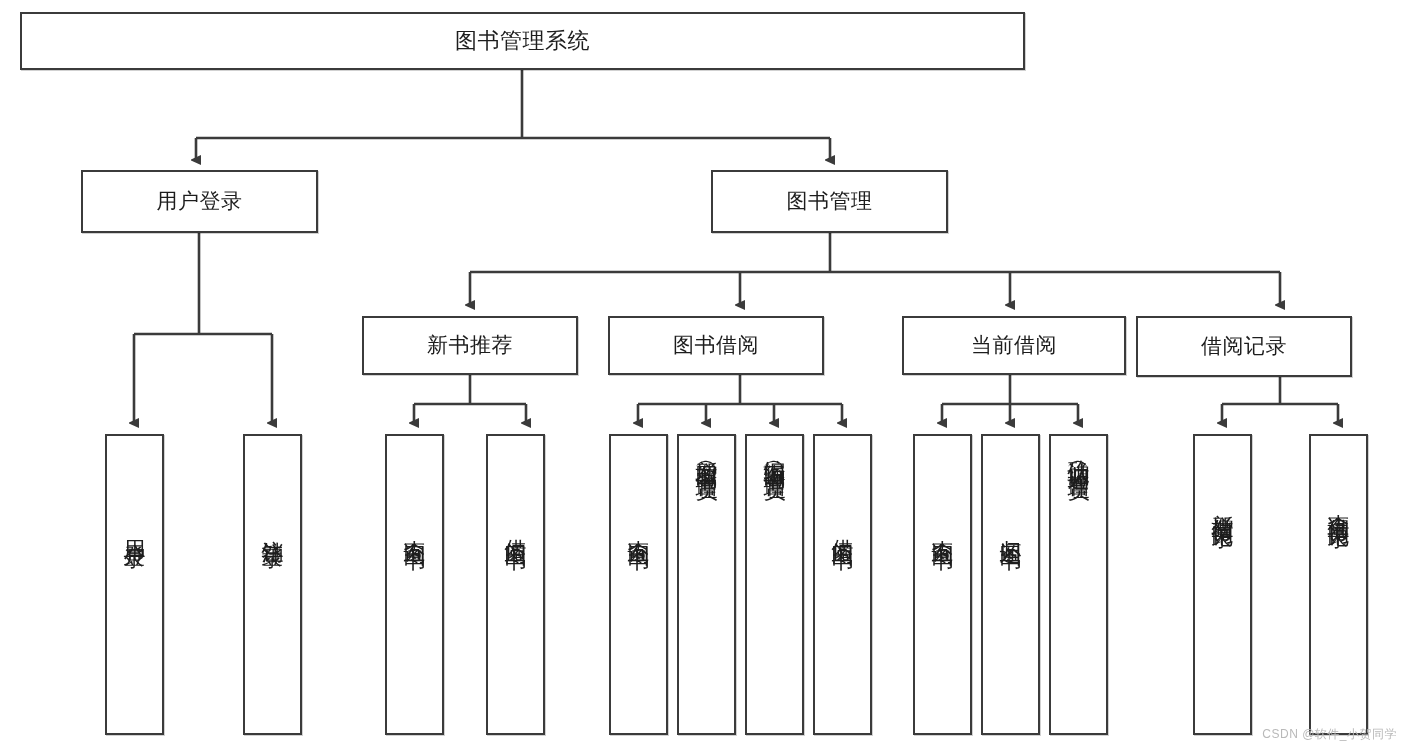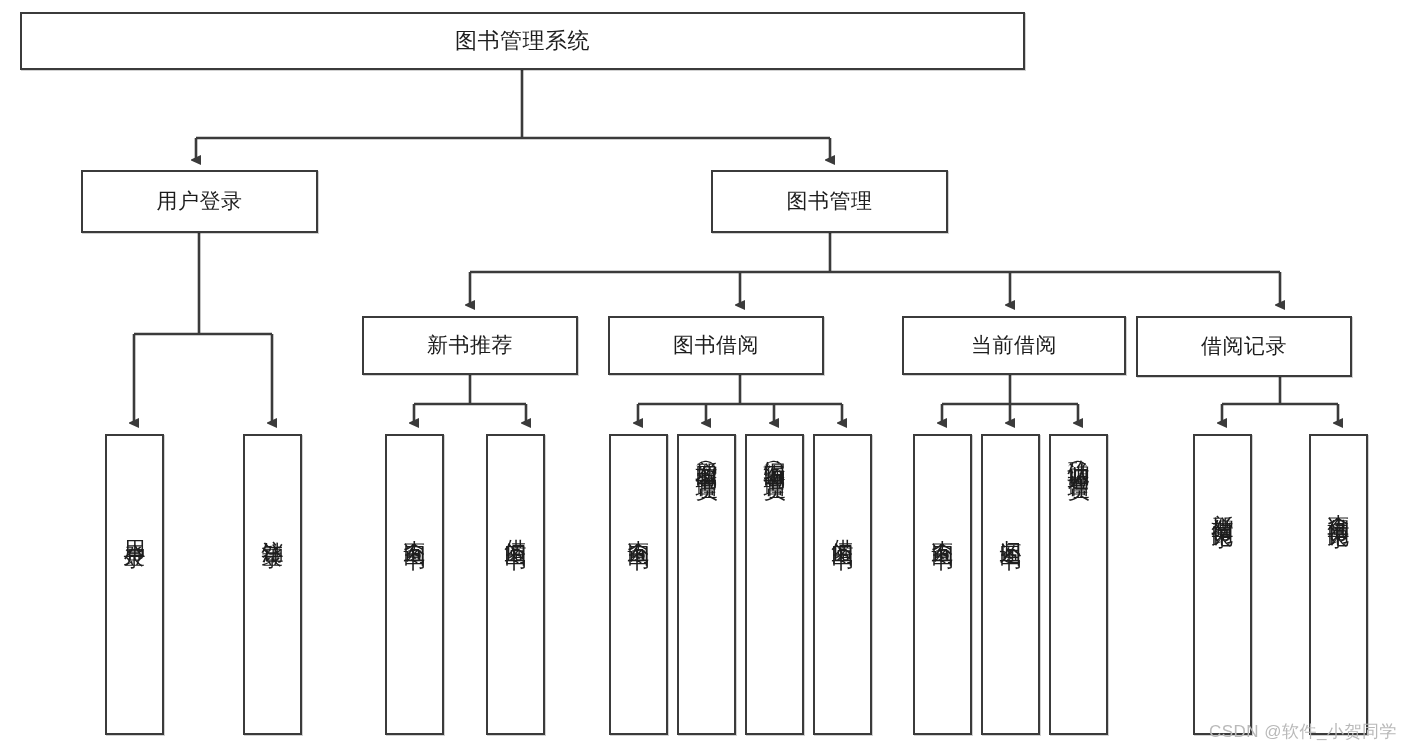--- a/index.html
+++ b/index.html
@@ -58,21 +58,21 @@
     white-space: nowrap;
   }
   .node.root .label { font-size: 22px; }
   .node.vertical.pad-mid { padding-top: 60px; }
   .node.vertical.pad-big { padding-top: 86px; }
 
   .watermark {
     position: absolute;
     right: 8px;
     bottom: 4px;
-    font-size: 17px;
+    font-size: 12px;
     color: #b9b9b9;
     letter-spacing: 0.5px;
     z-index: 5;
     white-space: nowrap;
   }
 </style>
 </head>
 <body>
 
 <div id="diagram-root">

